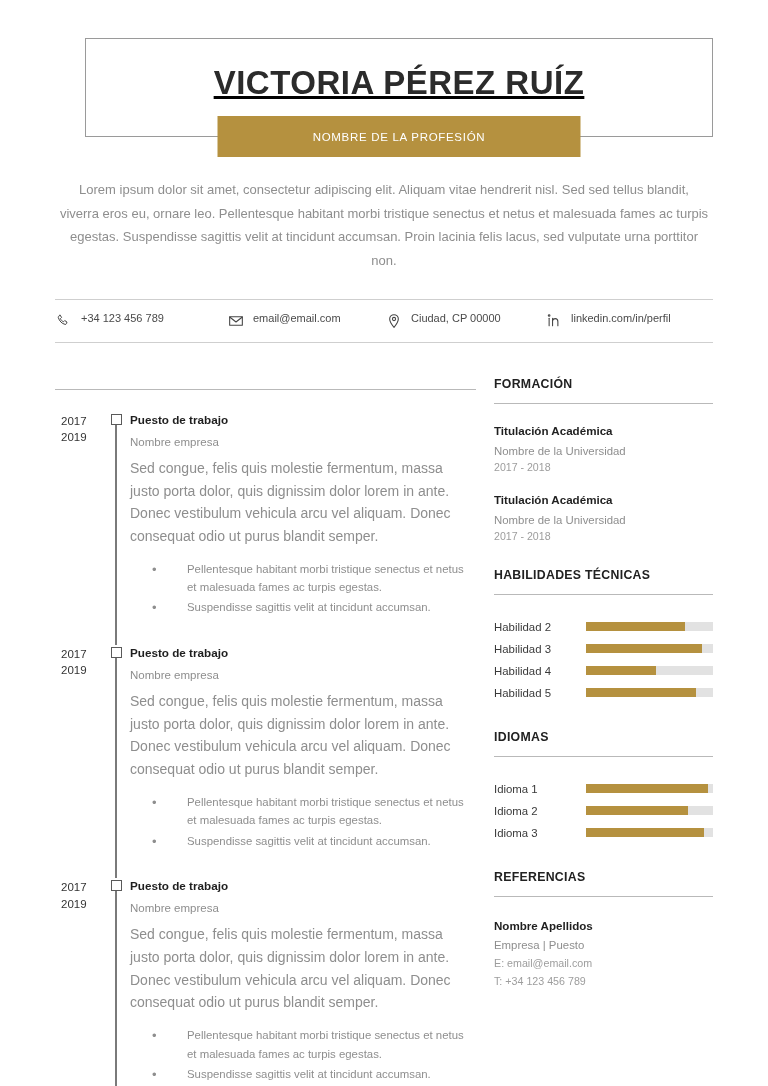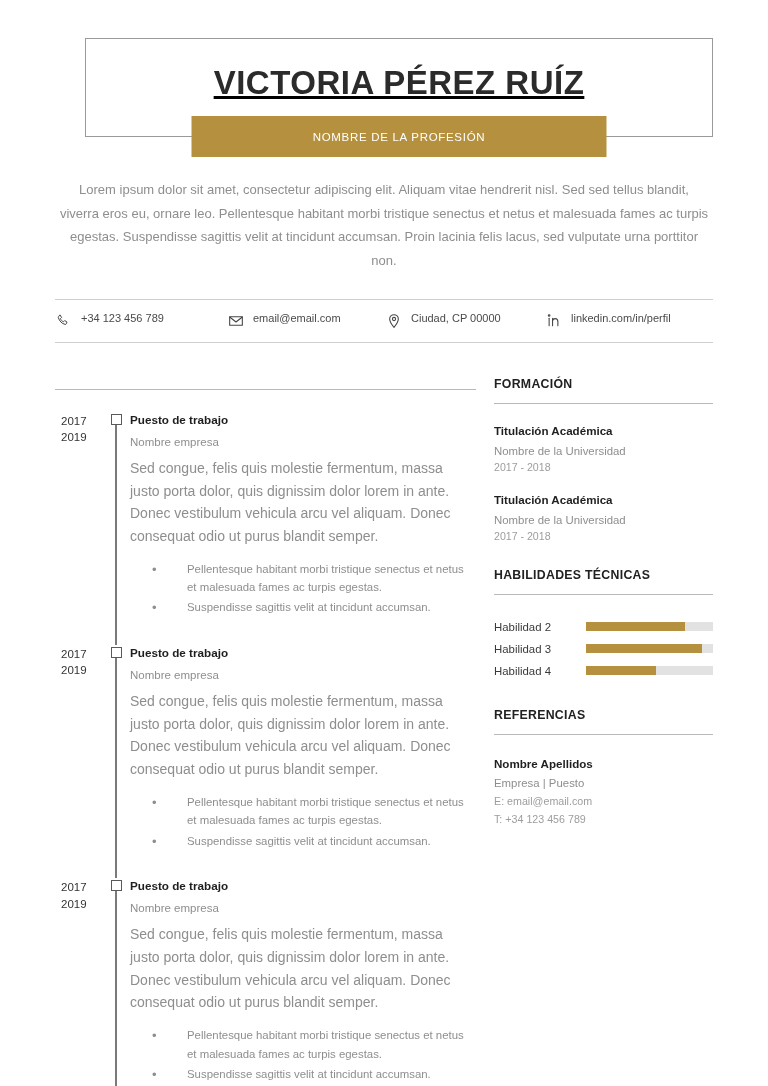--- a/index.html
+++ b/index.html
@@ -37,21 +37,21 @@
     font-weight: 700;
     letter-spacing: 0.5px;
     color: #2b2b2b;
     white-space: nowrap;
   }
   .profession-badge {
     position: absolute;
     left: 50%;
     transform: translateX(-50%);
     top: 78px;
-    width: 415px;
+    width: 363px;
     height: 41px;
     background: #b5913f;
     display: flex;
     align-items: center;
     justify-content: center;
   }
   .profession-badge span {
     color: #ffffff;
     font-size: 11.5px;
     font-weight: 400;
@@ -421,23 +421,53 @@
             <div class="bar-track">
               <div class="bar-fill" style="width: 91%;"></div>
             </div>
           </div>
           <div class="bar-row">
             <div class="bar-label">Habilidad 4</div>
             <div class="bar-track">
               <div class="bar-fill" style="width: 55%;"></div>
             </div>
           </div>
+          <div class="bar-row">
+            <div class="bar-label">Habilidad 5</div>
+            <div class="bar-track">
+              <div class="bar-fill" style="width: 87%;"></div>
+            </div>
+          </div>
         </div>
       </div>
 
+      <div class="r-block">
+        <div class="sec-title">IDIOMAS</div>
+        <div class="sec-rule"></div>
+        <div class="bars">
+          <div class="bar-row">
+            <div class="bar-label">Idioma 1</div>
+            <div class="bar-track">
+              <div class="bar-fill" style="width: 96%;"></div>
+            </div>
+          </div>
+          <div class="bar-row">
+            <div class="bar-label">Idioma 2</div>
+            <div class="bar-track">
+              <div class="bar-fill" style="width: 80%;"></div>
+            </div>
+          </div>
+          <div class="bar-row">
+            <div class="bar-label">Idioma 3</div>
+            <div class="bar-track">
+              <div class="bar-fill" style="width: 93%;"></div>
+            </div>
+          </div>
+        </div>
+      </div>
 
       <div class="r-block">
         <div class="sec-title">REFERENCIAS</div>
         <div class="sec-rule"></div>
         <div class="ref-block">
           <div class="ref-name">Nombre Apellidos</div>
           <div class="ref-role">Empresa | Puesto</div>
           <div class="ref-line">E: email@email.com</div>
           <div class="ref-line">T: +34 123 456 789</div>
         </div>

